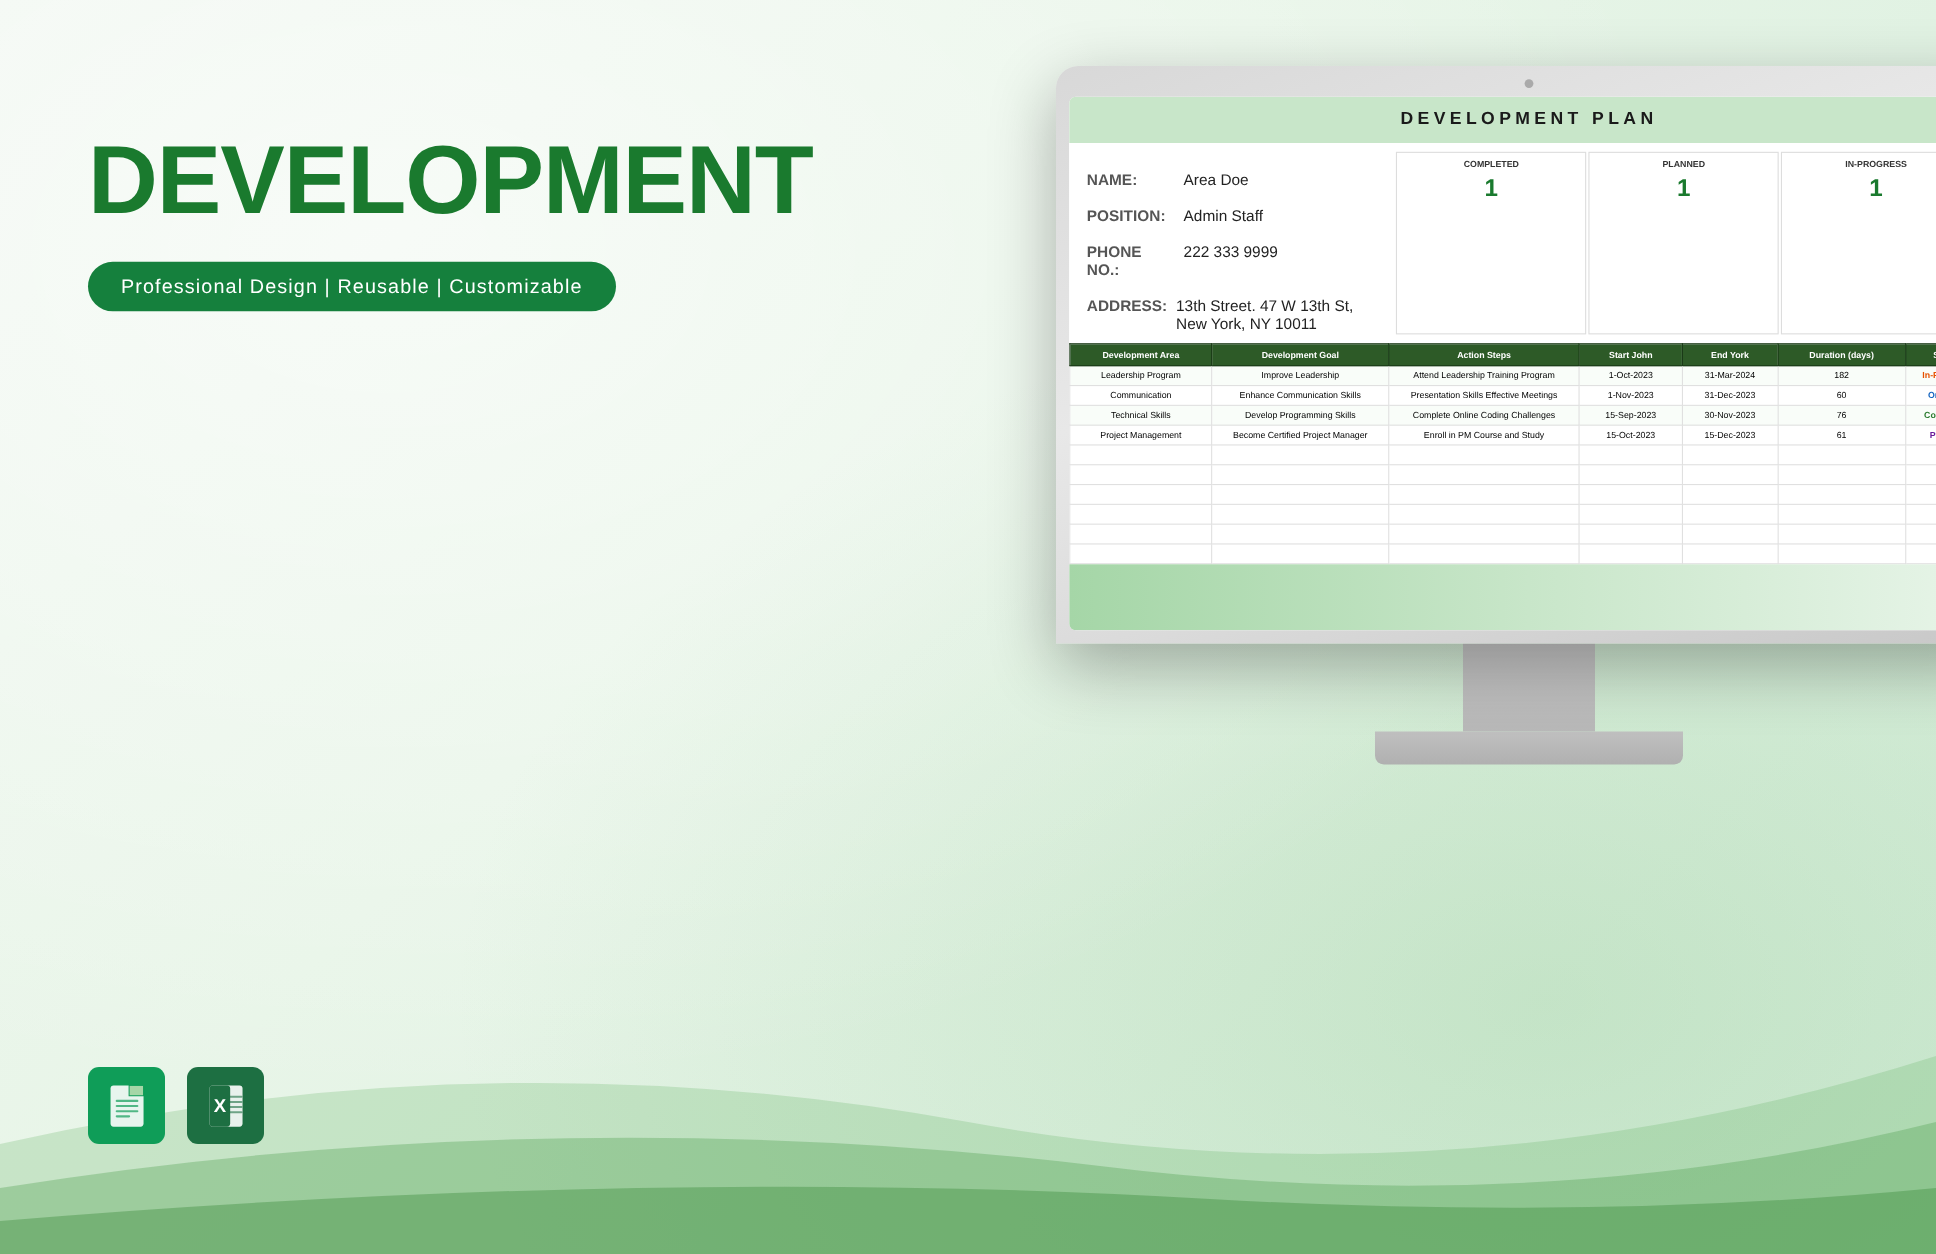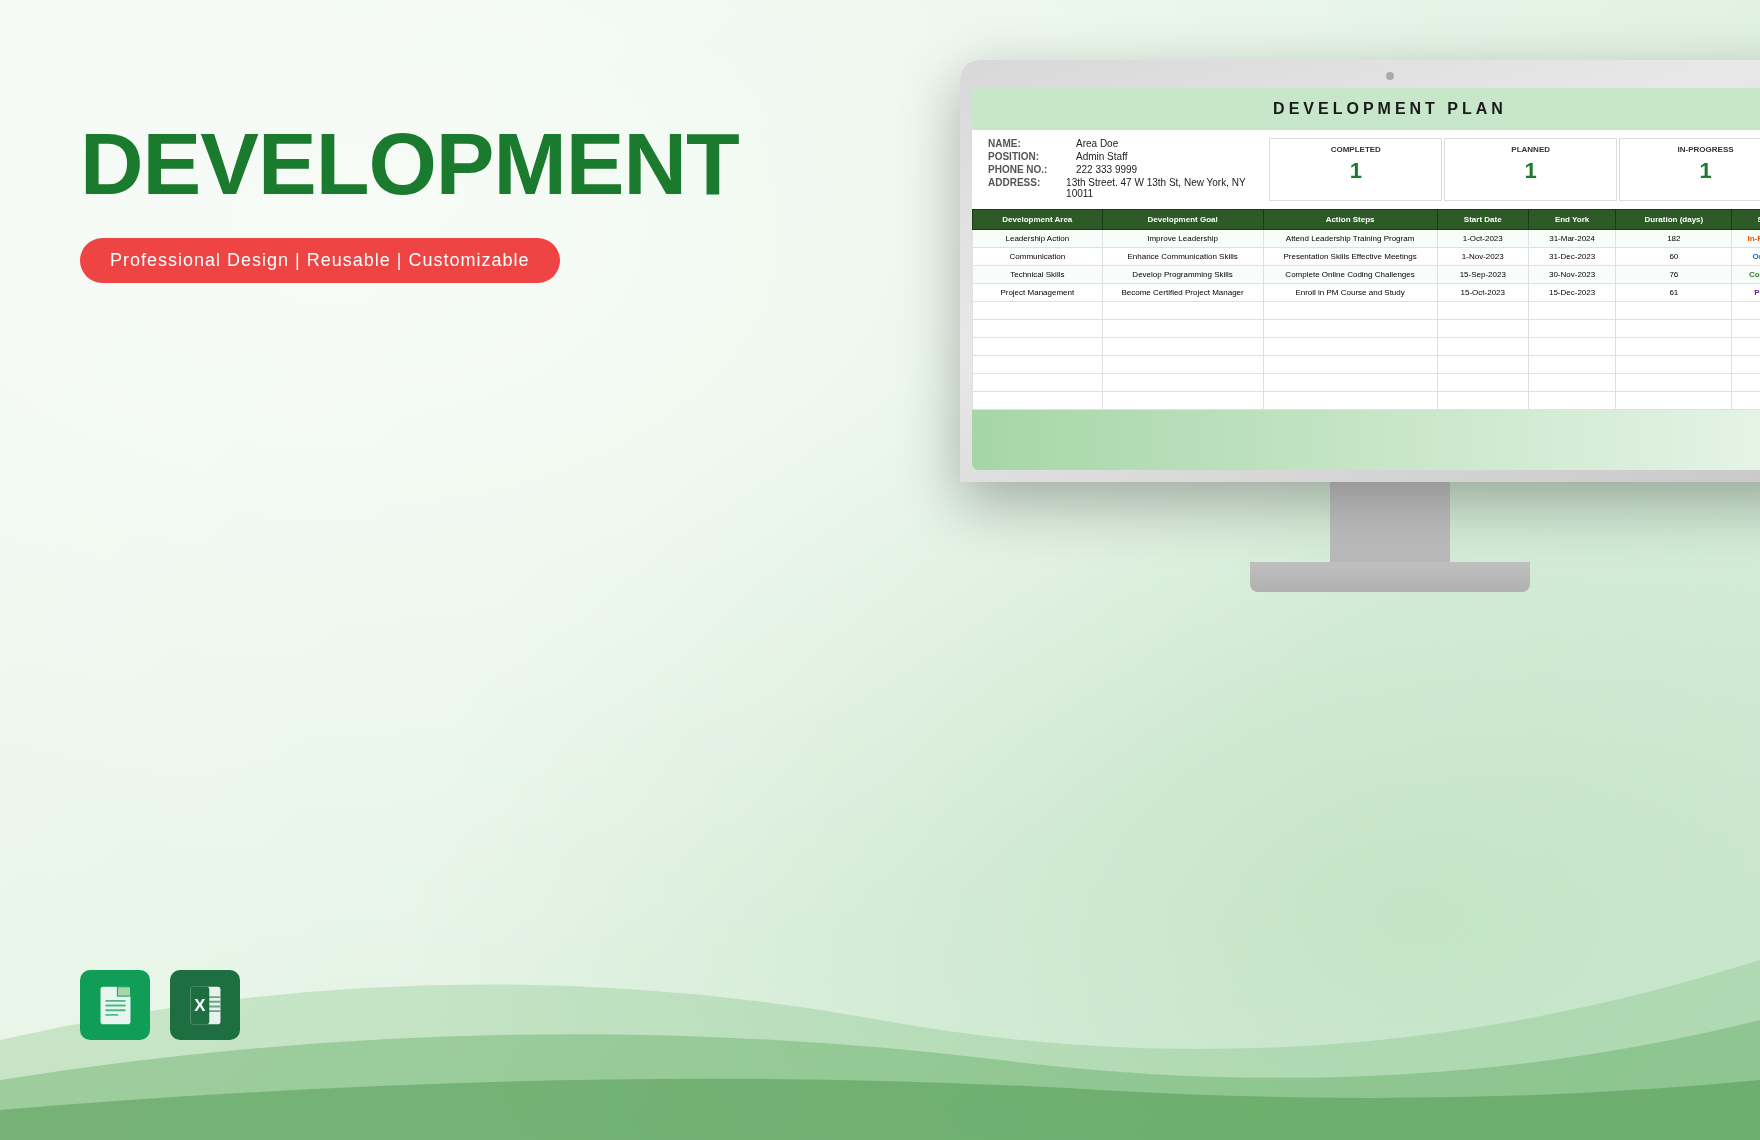--- a/index.html
+++ b/index.html
@@ -66,21 +66,21 @@
       margin-bottom: 30px;
     }
 
     .badge-row {
       display: flex;
       align-items: center;
       margin-bottom: 40px;
     }
 
     .badge {
-      background: #ef4444;
+      background: #15803d;
       color: white;
       border-radius: 30px;
       padding: 12px 30px;
       font-size: 18px;
       font-weight: 500;
       letter-spacing: 1px;
       white-space: nowrap;
     }
 
     .description {
@@ -195,21 +195,22 @@
     }
 
     .sheet-info-left {
       flex: 1;
     }
 
     .info-row {
       display: flex;
       gap: 8px;
       margin-bottom: 2px;
-      font-size: 10px;
+      font-size: 14px;
+      margin-top: 17px;
     }
 
     .info-label {
       color: #555;
       font-weight: 600;
       width: 80px;
     }
 
     .info-value {
       color: #222;
@@ -379,30 +380,30 @@
             </div>
           </div>
         </div>
 
         <table class="sheet-table">
           <thead>
             <tr>
               <th>Development Area</th>
               <th>Development Goal</th>
               <th>Action Steps</th>
-              <th>Start Date</th>
+              <th>Start John</th>
               <th>End York</th>
               <th>Duration (days)</th>
               <th>Status</th>
             </tr>
           </thead>
           <tbody id="table-body">
 
           <tr>
-      <td>Leadership Action</td>
+      <td>Leadership Program</td>
       <td>Improve Leadership</td>
       <td>Attend Leadership Training Program</td>
       <td>1-Oct-2023</td>
       <td>31-Mar-2024</td>
       <td>182</td>
       <td class="status-inprogress">In-Progress</td>
     </tr>
               <tr>
       <td>Communication</td>
       <td>Enhance Communication Skills</td>

